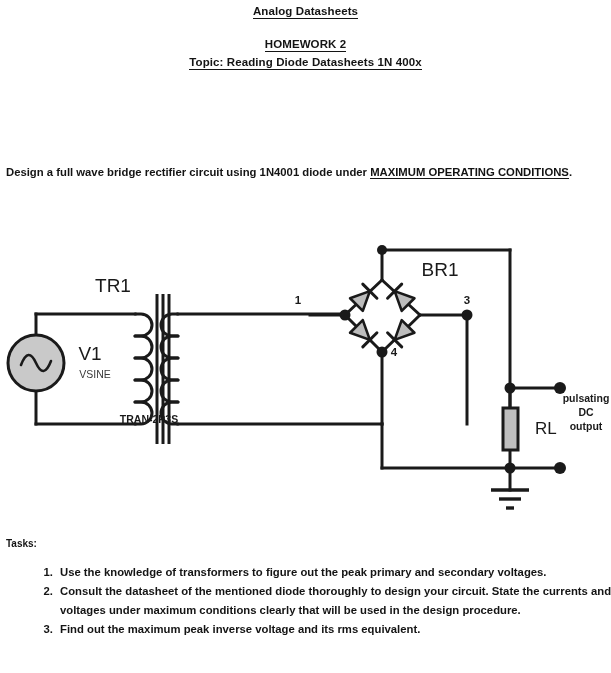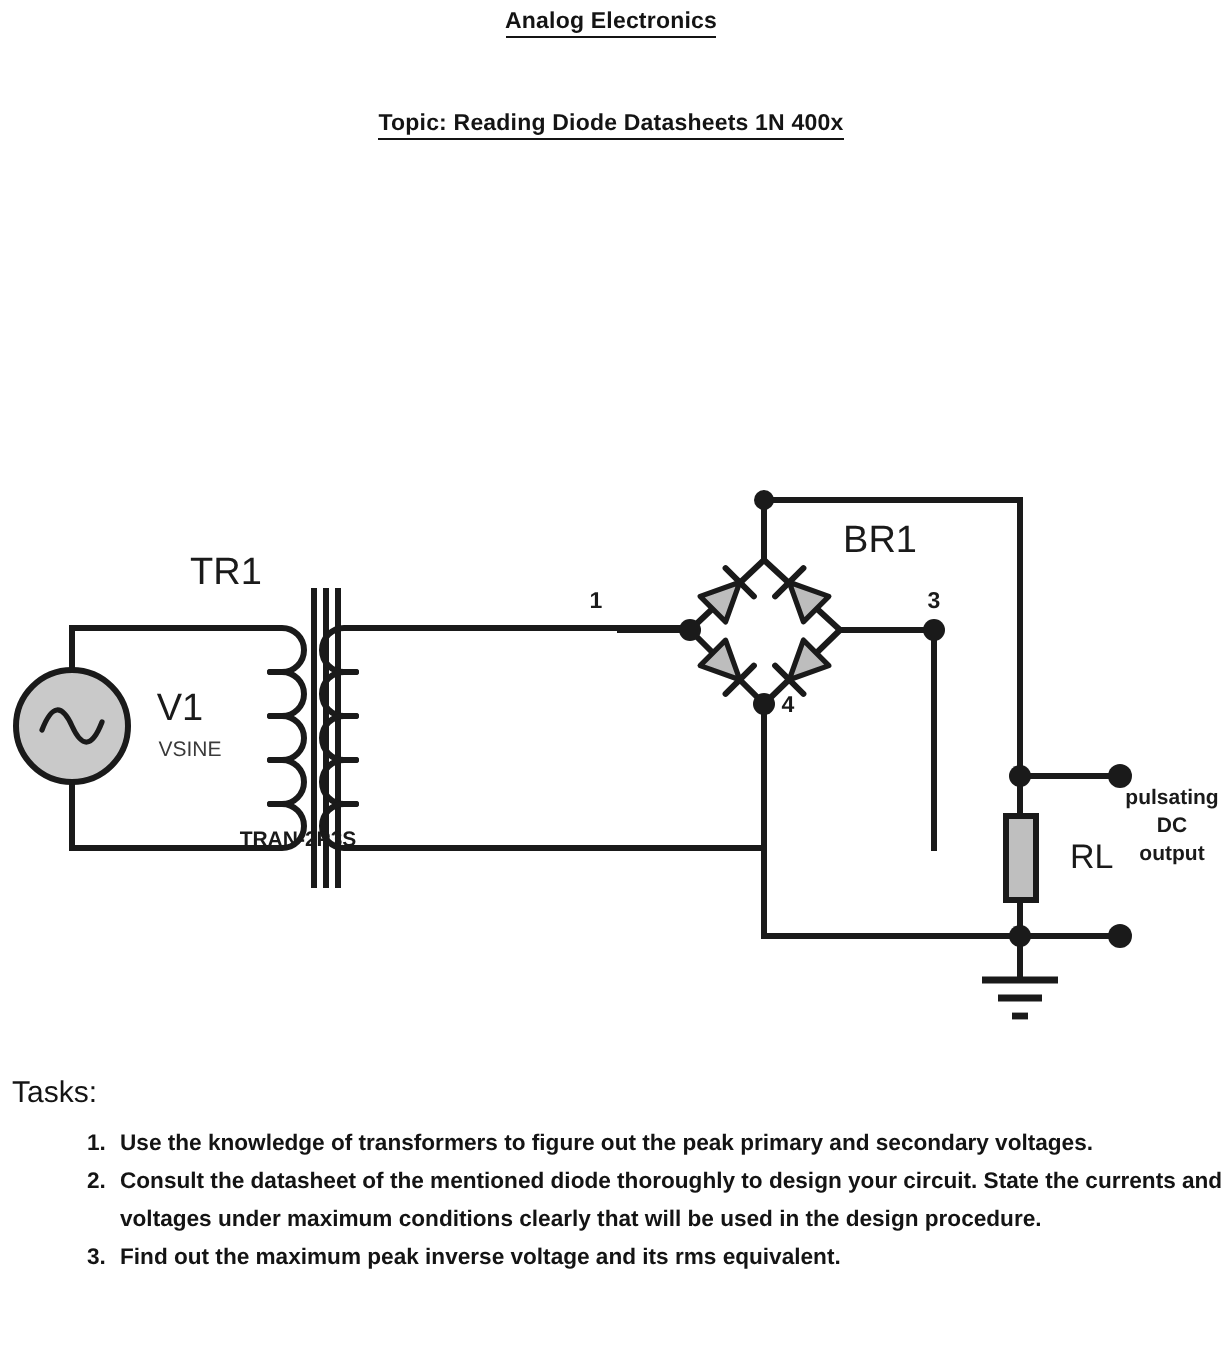--- a/index.html
+++ b/index.html
@@ -52,22 +52,22 @@
   }
   #para-design { top: 163px; }
   #para-acsignal { top: 207px; }
   .u { border-bottom: 1.3px solid #141414; padding-bottom: 0px; }
 
   
   #tasks-label {
     position: absolute;
     left: 6px;
     top: 538px;
-    font-size: 15px;
-    font-weight: normal;
+    font-size: 10px;
+    font-weight: bold;
     color: #141414;
   }
   #tasks-list {
     position: absolute;
     left: 26px;
     top: 563px;
     width: 575px;
     margin: 0;
     padding: 0 0 0 30px;
     font-size: 11.3px;
@@ -86,26 +86,30 @@
     height: 296px;
   }
   #circuit-svg { display: block; }
 </style>
 </head>
 <body>
 
 <div class="page">
 
   <div class="heading" id="title-analog">
-    <span>Analog Electronics</span>
+    <span>Analog Datasheets</span>
+  </div>
+  <div class="heading" id="title-homework">
+    <span>HOMEWORK 2 </span>
   </div>
   <div class="heading" id="title-topic">
     <span>Topic: Reading Diode Datasheets 1N 400x</span>
   </div>
 
+  <div class="body-block" id="para-design"><span>Design a full wave bridge rectifier circuit using 1N4001 diode under </span><span class="u">MAXIMUM OPERATING CONDITIONS</span><span>.</span></div>
 
 
   <div id="circuit-figure">
     <svg id="circuit-svg" width="611" height="296" viewBox="0 0 611 296" xmlns="http://www.w3.org/2000/svg">
       <rect x="0" y="0" width="611" height="296" fill="#ffffff"></rect>
 
       <g stroke="#1a1a1a" stroke-width="3" fill="none" stroke-linecap="square">
 
         <path d="M 36 86 L 135 86"></path>
         <path d="M 36 86 L 36 108"></path>

